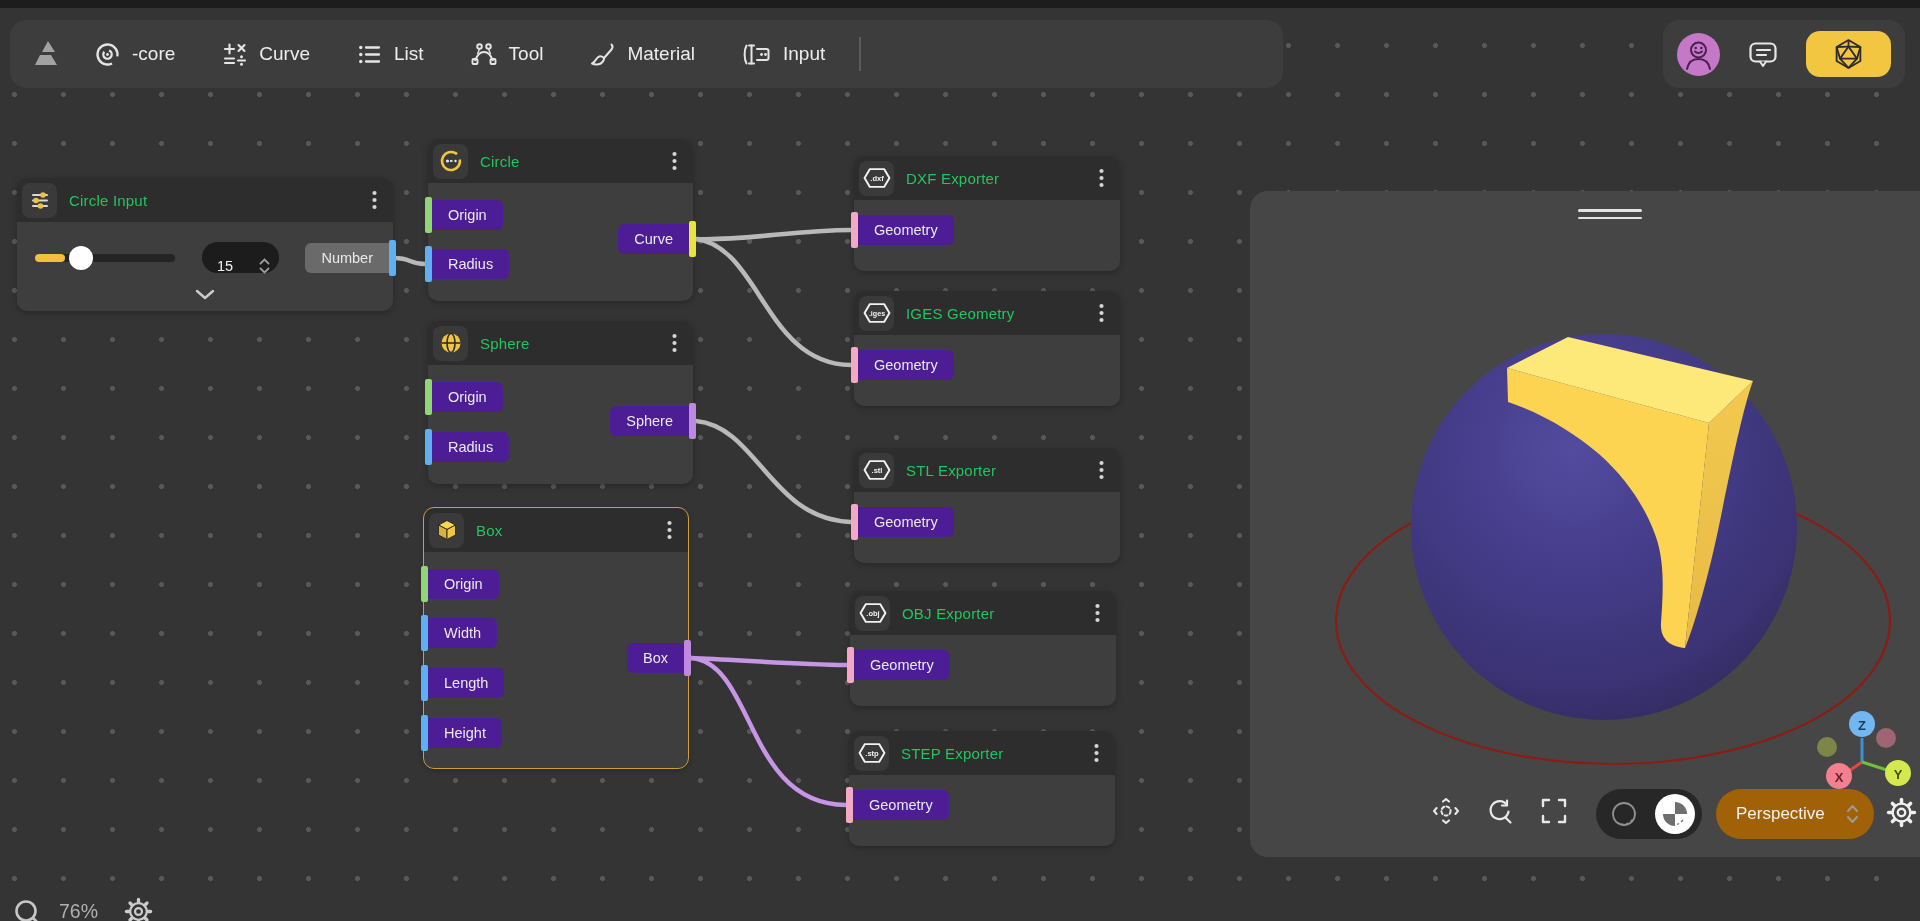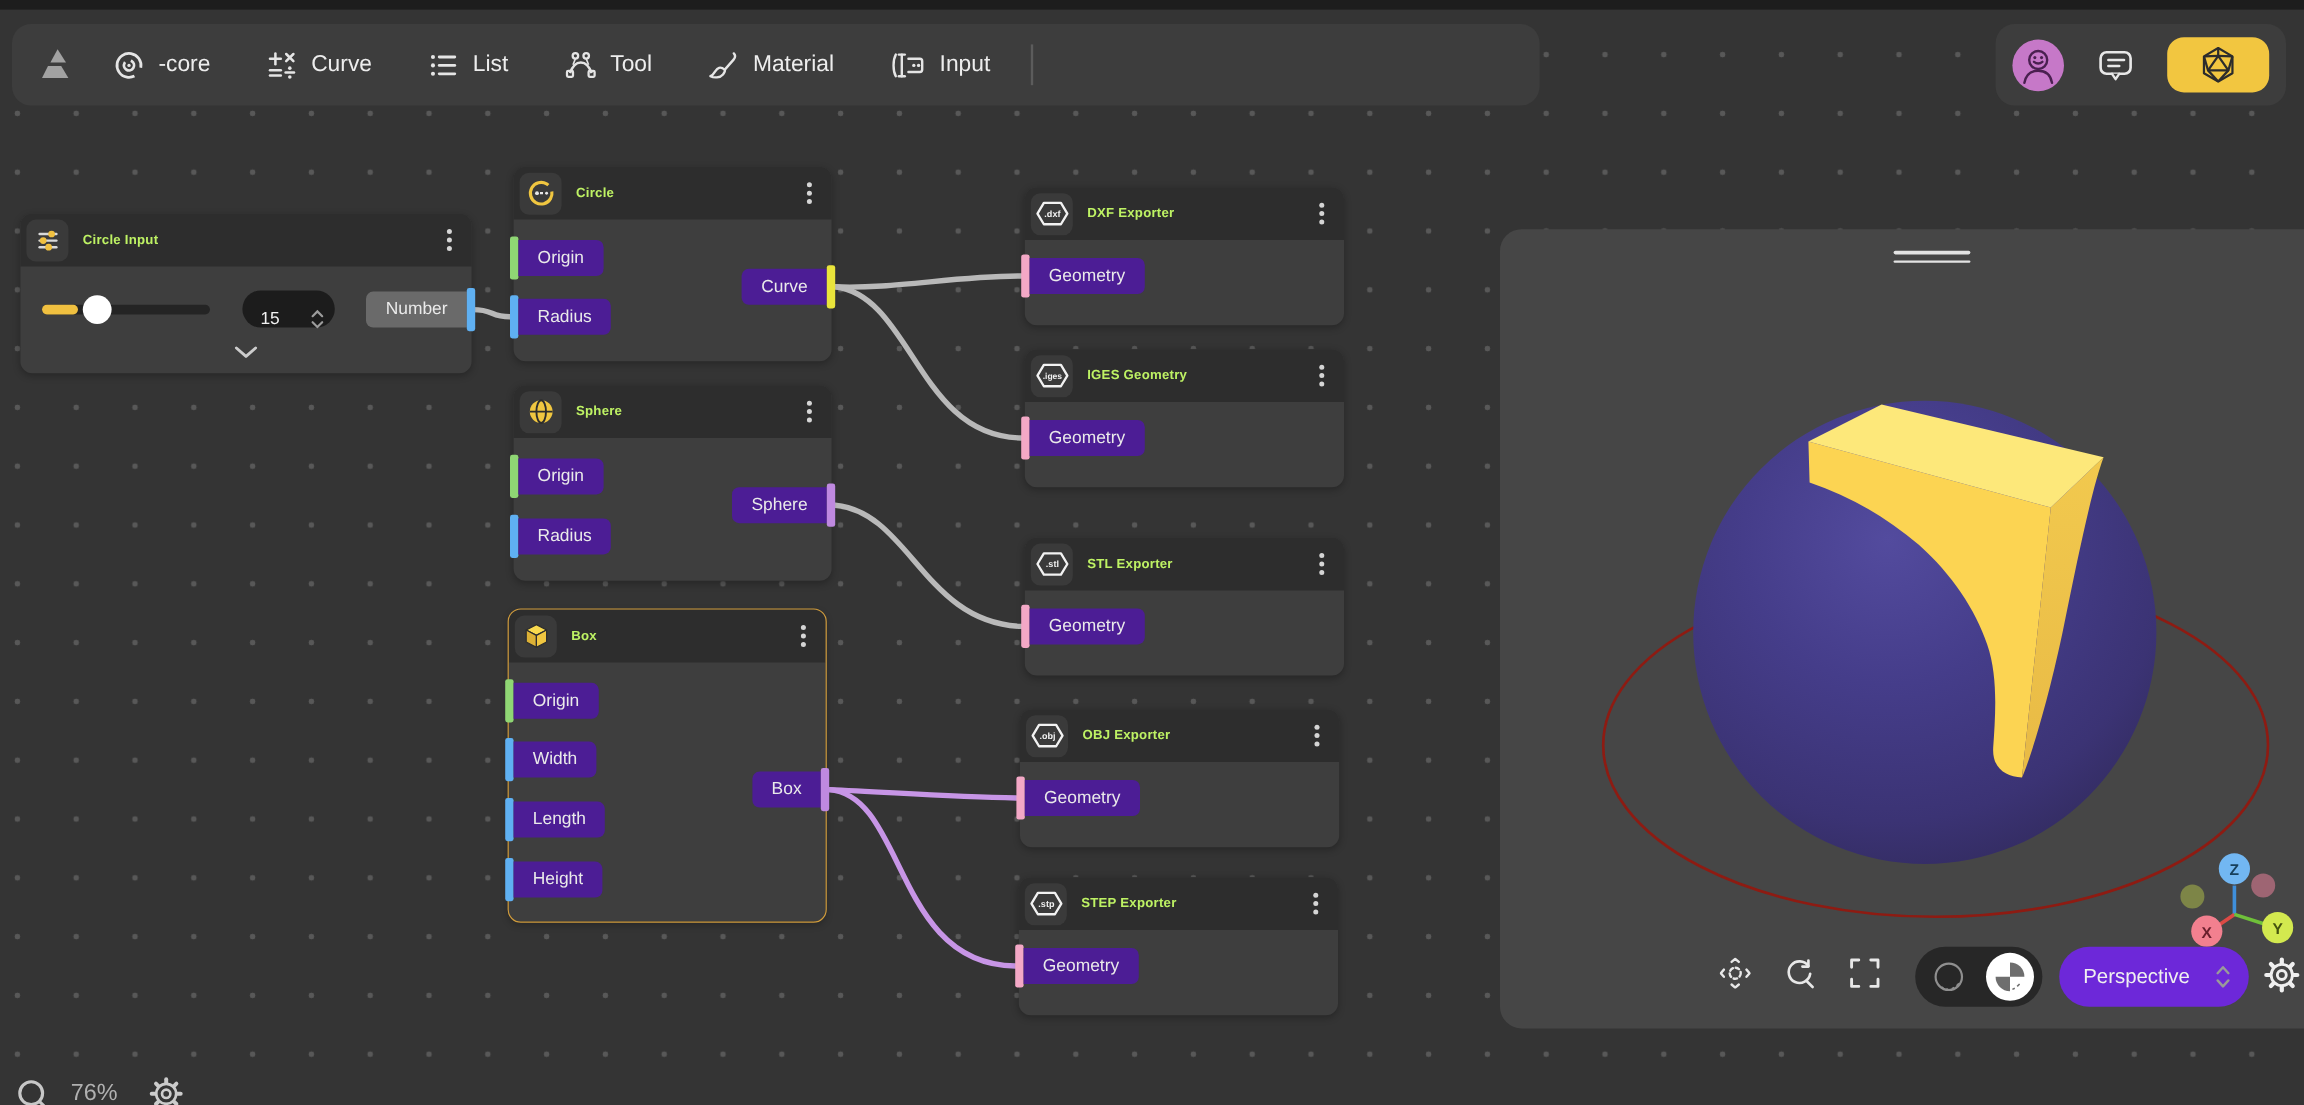--- a/index.html
+++ b/index.html
@@ -27,21 +27,21 @@
     align-items:center;justify-content:center;border:none;cursor:pointer;}
 
   
   .node{position:absolute;background:#3e3e3e;border-radius:10px;z-index:10;
     box-shadow:0 2px 6px rgba(0,0,0,.25);}
   .node.selected{outline:1.5px solid #cf9b3d;}
   .node-header{display:flex;align-items:center;height:44px;background:#2d2d2d;
     border-radius:10px 10px 0 0;padding:0 12px 0 5px;gap:12px;}
   .icon-tile{width:35px;height:35px;background:#3a3a3a;border-radius:8px;display:flex;
     align-items:center;justify-content:center;flex:0 0 auto;}
-  .node-title{flex:1;color:#bef264;font-size:11px;font-weight:700;letter-spacing:.2px;}
+  .node-title{flex:1;color:#22c55e;font-size:15px;font-weight:400;letter-spacing:.2px;}
   .kebab{width:14px;display:flex;justify-content:center;cursor:pointer;}
   .port{position:absolute;display:flex;align-items:center;height:30px;}
   .port.in{left:-3px;}
   .port.out{right:-3px;}
   .strip{width:7px;height:36px;border-radius:2px;flex:0 0 auto;}
   .chip{background:#4c1d95;color:#eaeaea;font-size:14.5px;line-height:30px;height:30px;
     padding:0 16px;white-space:nowrap;}
   .port.in .chip{border-radius:0 6px 6px 0;}
   .port.out .chip{border-radius:6px 0 0 6px;}
   .chip.lighter{background:#6a6a6a;}
@@ -68,21 +68,21 @@
   .vp-handle{position:absolute;left:328px;top:18px;width:64px;display:flex;flex-direction:column;gap:5px;cursor:grab;}
   .vp-handle span{height:2.6px;background:#e3e3e3;border-radius:2px;}
   .vp-scene{position:absolute;inset:0;}
   .vp-controls{position:absolute;top:598px;left:0;right:0;height:50px;}
   .vpc-icon{position:absolute;top:9px;cursor:pointer;}
   .toggle-pill{position:absolute;left:346px;top:0;width:106px;height:50px;background:#272727;
     border-radius:25px;display:flex;align-items:center;justify-content:space-between;
     padding:0 7px 0 13px;box-sizing:border-box;cursor:pointer;}
   .toggle-ball{width:40px;height:40px;border-radius:50%;background:#fff;display:flex;
     align-items:center;justify-content:center;}
-  .projection-select{position:absolute;left:466px;top:0;width:158px;height:50px;background:#6d28d9;
+  .projection-select{position:absolute;left:466px;top:0;width:158px;height:50px;background:#a16207;
     border-radius:25px;display:flex;align-items:center;justify-content:space-between;
     padding:0 15px 0 20px;box-sizing:border-box;cursor:pointer;}
   .projection-label{color:#f0f0f0;font-size:17px;}
 
   
   .statusbar{position:absolute;left:13px;top:897px;display:flex;align-items:center;z-index:30;}
   .statusbar .zoom-text{color:#b0b0b0;font-size:19.5px;margin:0 26px 0 18px;}
 </style>
 </head>
 <body>

